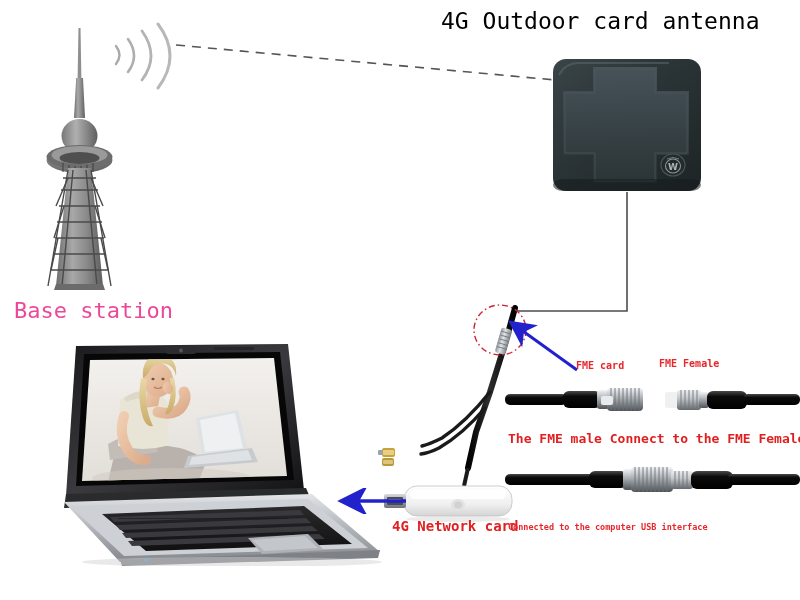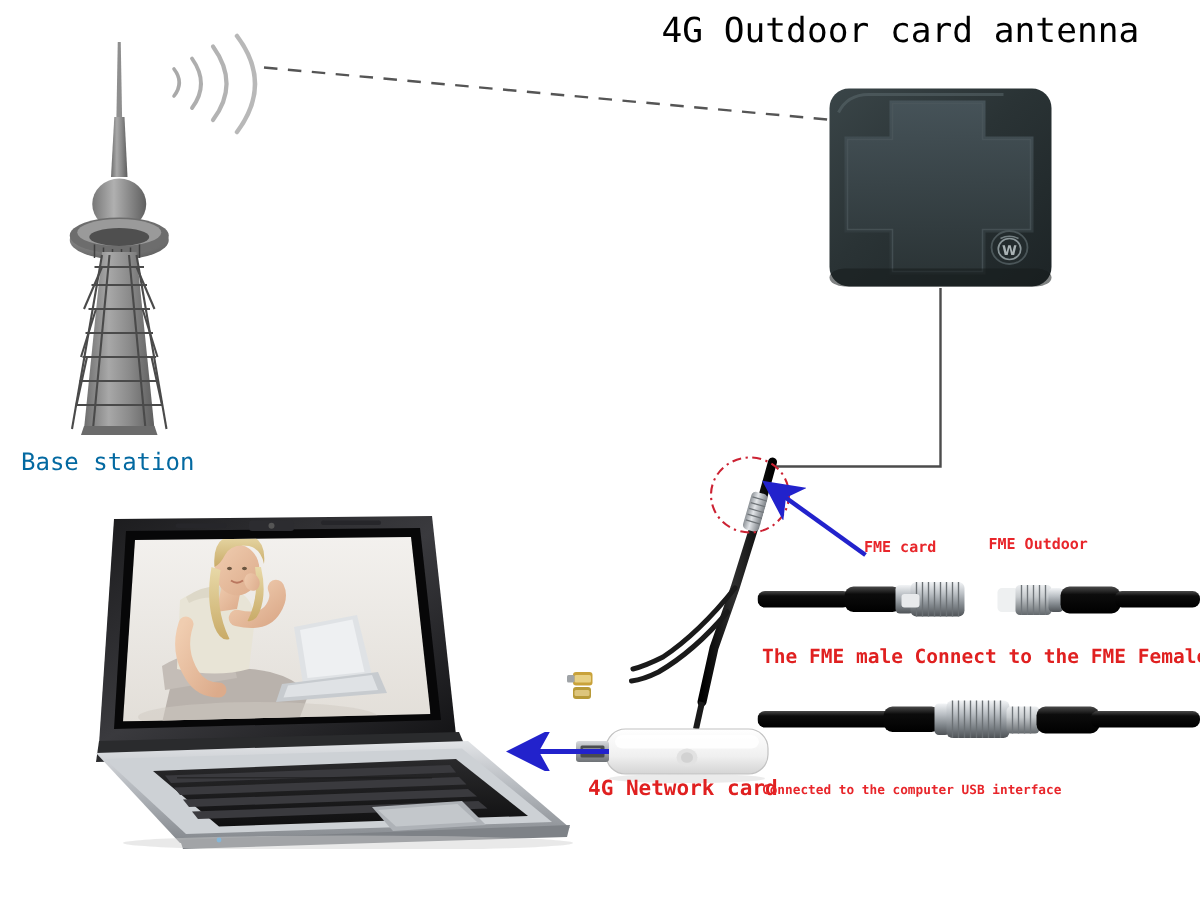--- a/index.html
+++ b/index.html
@@ -1,21 +1,21 @@
 <!DOCTYPE html>
 <html><head>
 <meta charset="utf-8">
 <style>
   html,body{margin:0;padding:0;background:#ffffff;}
   body{width:800px;height:600px;overflow:hidden;font-family:"DejaVu Sans Mono",monospace;}
   #stage{position:relative;width:800px;height:600px;background:#fff;}
   .abs{position:absolute;}
   .lbl{white-space:pre;}
   .title{font-family:"DejaVu Sans Mono",monospace;font-size:23px;color:#000;letter-spacing:0px;}
-  .base{font-family:"DejaVu Sans Mono",monospace;font-size:16px;color:#0369a1;}
+  .base{font-family:"DejaVu Sans Mono",monospace;font-size:22px;color:#ec4899;}
   .red-sm{font-family:"DejaVu Sans Mono",monospace;font-size:10px;color:#e8262b;font-weight:bold;}
   .red-md{font-family:"DejaVu Sans Mono",monospace;font-size:14px;color:#e02020;font-weight:bold;}
   .red-lg{font-family:"DejaVu Sans Mono",monospace;font-size:13px;color:#e02020;font-weight:bold;}
   .red-tiny{font-family:"DejaVu Sans Mono",monospace;font-size:8.5px;color:#e8262b;font-weight:bold;}
   svg{display:block;}
 </style>
 </head>
 <body>
 
 <div id="stage">
@@ -403,18 +403,18 @@
           <line x1="174" y1="13" x2="174" y2="31"></line>
         <line x1="178" y1="13" x2="178" y2="31"></line>
           <line x1="182" y1="13" x2="182" y2="31"></line>
       </g>
       <rect x="186" y="13" width="42" height="18" rx="6" fill="url(#gBlk)"></rect>
       <rect x="222" y="16" width="73" height="11" rx="5" fill="url(#gBlk)"></rect>
     </svg>
   </div>
 
   <div class="abs lbl red-sm" style="left:576px;top:360px;">FME card</div>
-  <div class="abs lbl red-sm" style="left:659px;top:358px;">FME Outdoor</div>
+  <div class="abs lbl red-sm" style="left:659px;top:358px;">FME Female</div>
   <div class="abs lbl red-lg" style="left:508px;top:431px;">The FME male Connect to the FME Female</div>
   <div class="abs lbl red-md" style="left:392px;top:518px;">4G Network card</div>
   <div class="abs lbl red-tiny" style="left:508px;top:522px;">Connected to the computer USB interface</div>
 
 </div>
 
 </body></html>

